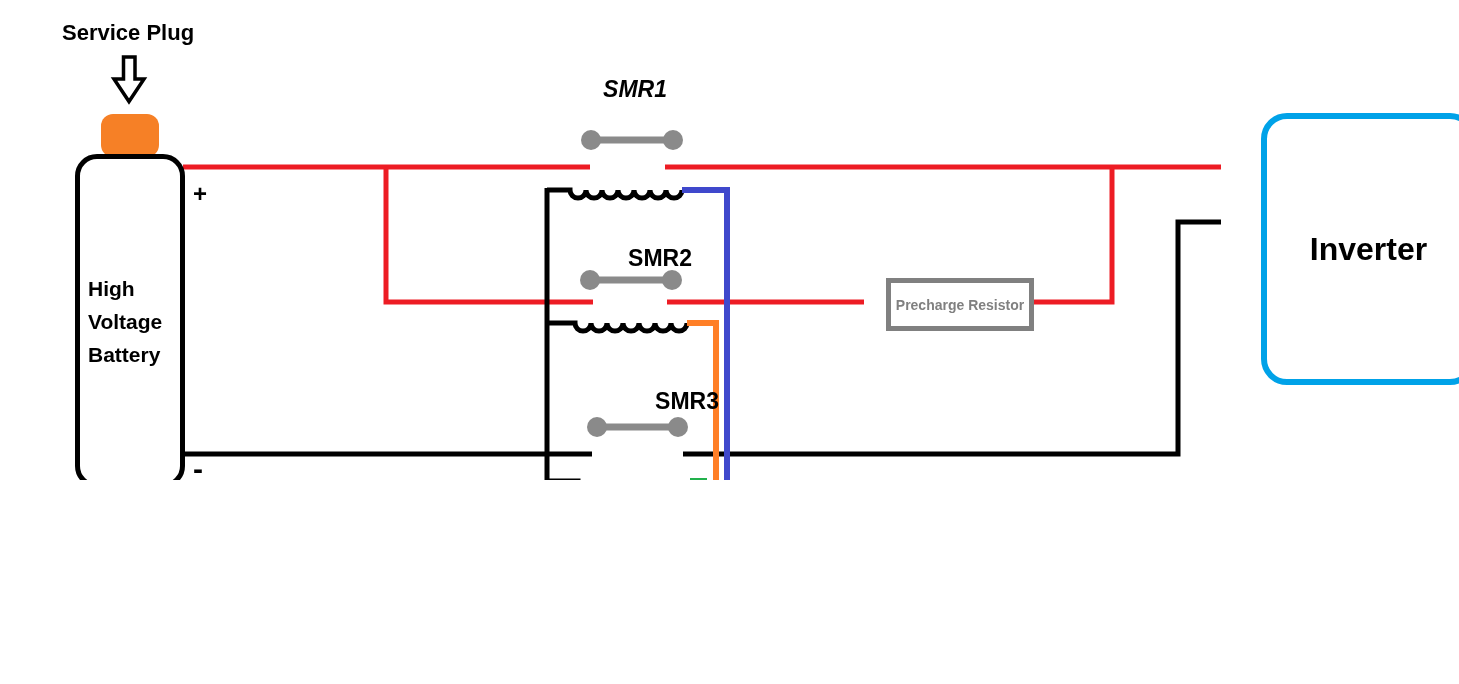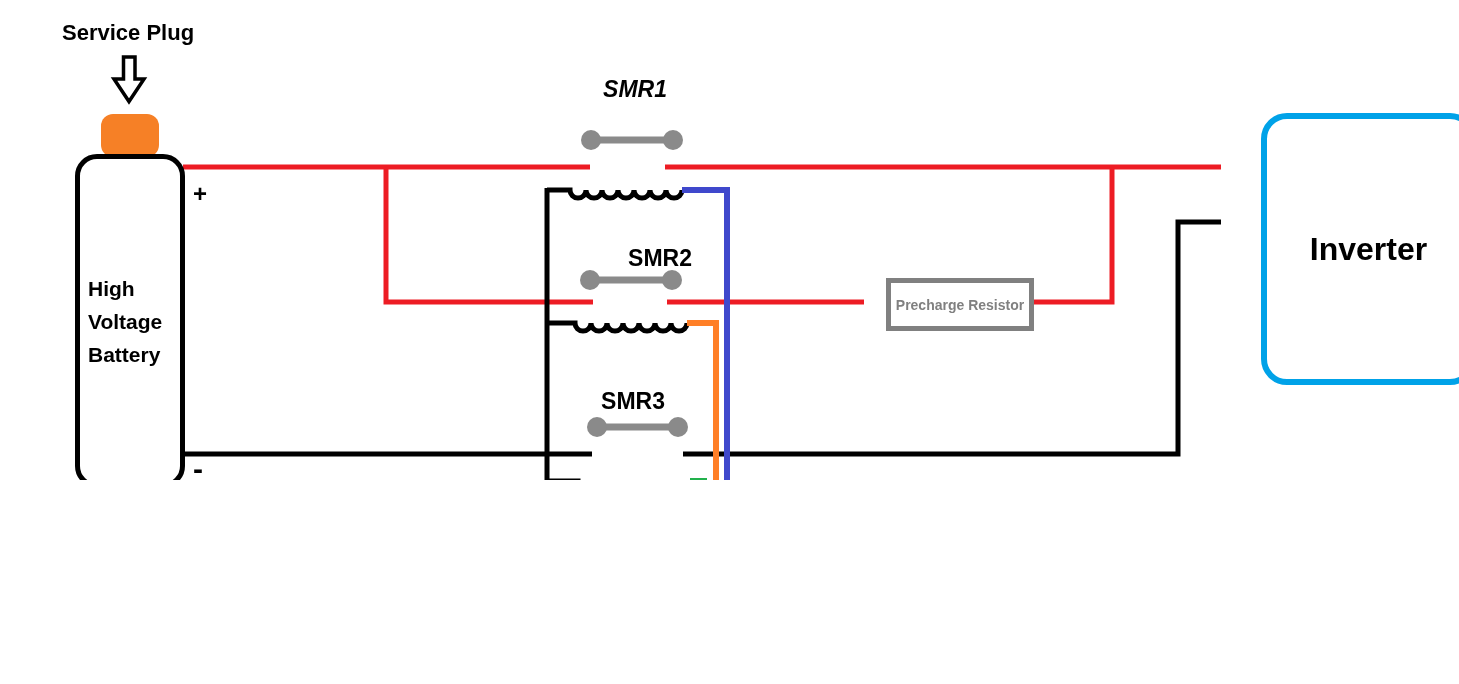--- a/index.html
+++ b/index.html
@@ -25,21 +25,21 @@
   .plug{
     left:101px;top:114px;width:58px;height:43px;
     background:#F68026;border-radius:12px;position:absolute;
   }
   .service-plug-label{left:62px;top:20px;font-size:22px;}
   .plus-label{left:193px;top:180px;font-size:24px;}
   .minus-label{left:193px;top:452px;font-size:30px;}
   .smr-label{width:120px;text-align:center;font-size:23px;}
   .smr1-label{left:575px;top:76px;font-style:italic;}
   .smr2-label{left:600px;top:245px;}
-  .smr3-label{left:573px;top:388px;}
+  .smr3-label{left:599px;top:388px;text-align:right;}
   .precharge-box{
     left:862px;top:278px;width:148px;height:53px;
     border:5px solid #808080;display:flex;align-items:center;justify-content:center;margin-left:24px;
   }
   .precharge-label{
     color:#808080;font-weight:bold;font-size:14px;white-space:nowrap;
   }
   .inverter-box{
     left:1221px;top:113px;width:215px;height:272px;
     border:6px solid #00A2E8;border-radius:26px;

